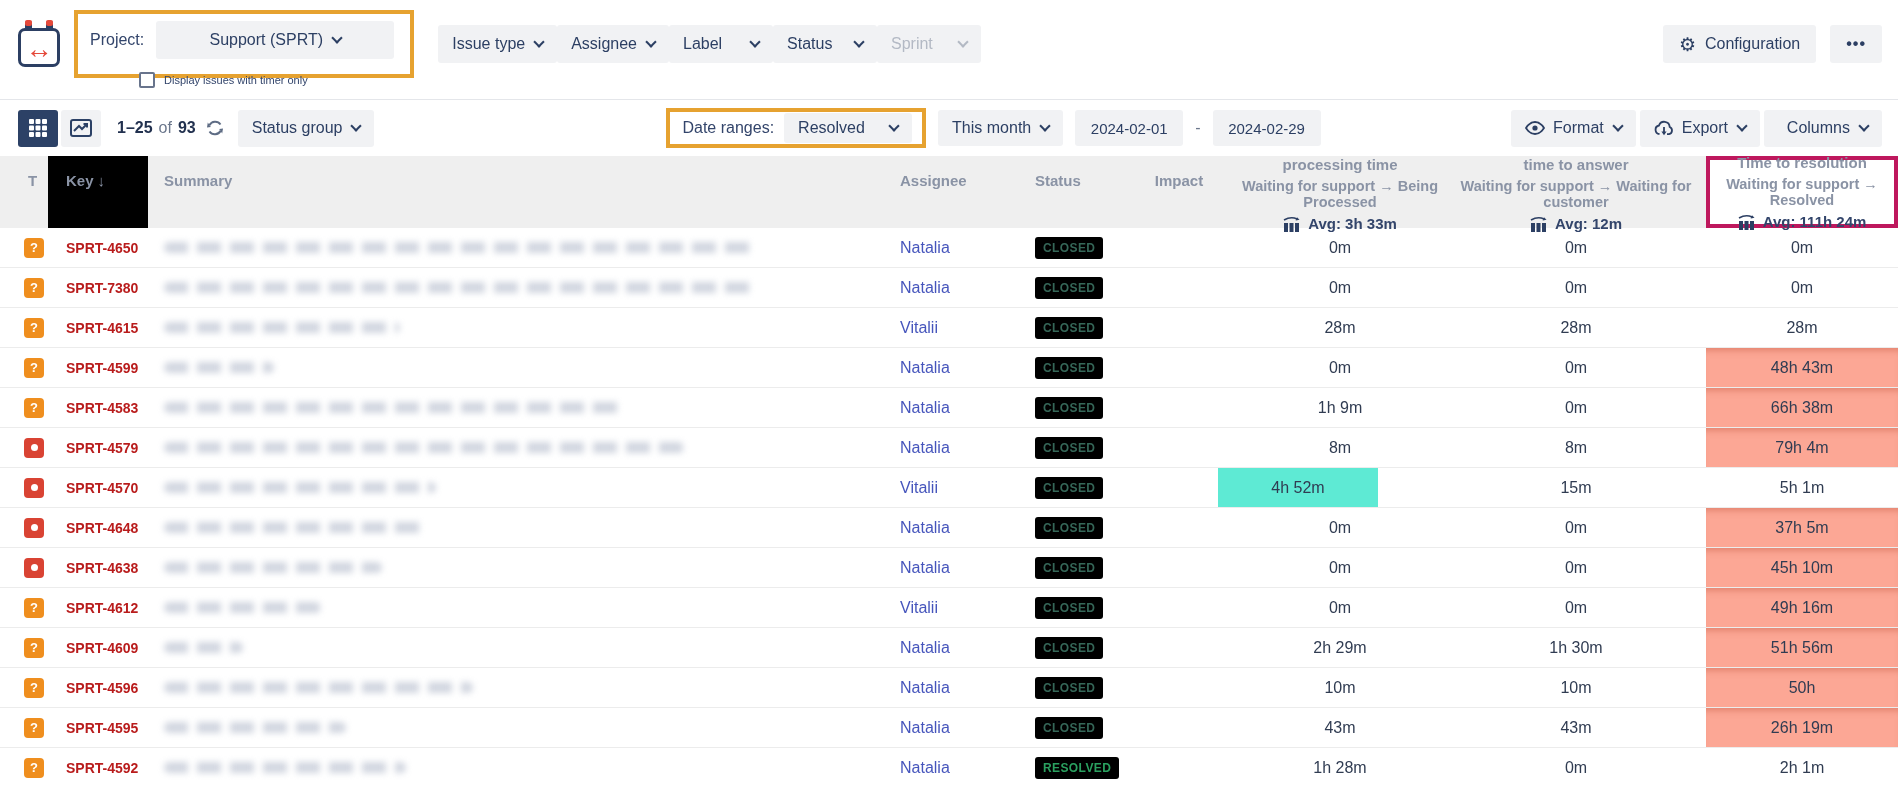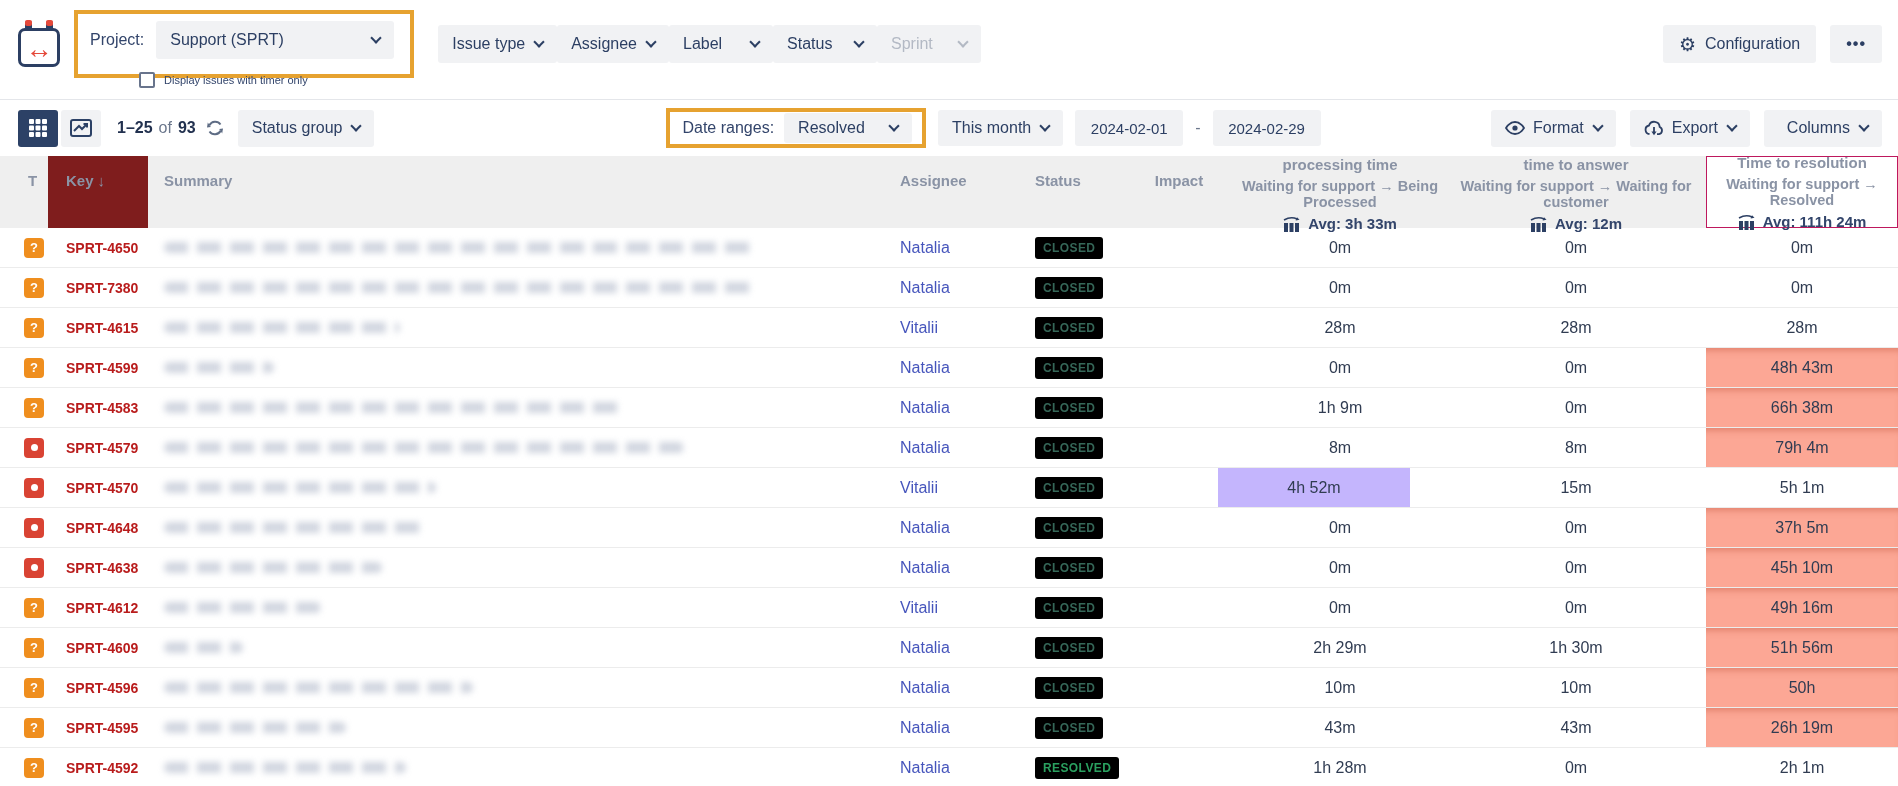--- a/index.html
+++ b/index.html
@@ -21,21 +21,21 @@
   .logo-arrow { color:#e5493a; font-size:27px; font-weight:bold; line-height:1; margin-top:3px; }
   .logo-pin { position:absolute; top:0; width:7px; height:14px; background:#2c3f63; border-radius:2px; }
   .logo-pin::before { content:""; position:absolute; top:-1px; left:0; width:7px; height:6px; background:#e5493a; border-radius:2px; }
   .pin-l { left:7px; } .pin-r { right:7px; }
 
   .hl-box { border:4px solid #e6a230; background:#fff; }
   .project-box { display:flex; align-items:center; height:68px; padding:0 16px 8px 12px; gap:12px; margin-right:24px; }
   .project-label { font-size:16px; color:#33456b; }
   .dd { background:#f1f2f4; border:none; border-radius:3px; height:38px; display:flex; align-items:center;
     justify-content:space-between; padding:0 14px; font-size:16px; color:#2c3f63; font-family:inherit; cursor:pointer; }
-  .project-dd { width:238px; }
+  .project-dd { width:238px;justify-content:center; }
   .filters { display:flex; }
   .filters .dd { min-width:104px; }
   .dd.disabled { color:#b3b9c4; cursor:default; }
   .topbar-right { margin-left:auto; display:flex; gap:14px; align-items:center; }
   .btn { background:#f1f2f4; border:none; border-radius:3px; height:38px; display:flex; align-items:center;
     padding:0 16px; font-size:16px; color:#2c3f63; font-family:inherit; cursor:pointer; gap:9px; }
   .gear { font-size:19px; line-height:1; }
   .more-btn { font-weight:bold; letter-spacing:1px; }
 
   .timer-row { position:absolute; left:139px; top:72px; display:flex; align-items:center; gap:9px; }
@@ -52,38 +52,38 @@
   .pg-of { color:#6b778c; }
   .refresh { margin-left:4px; cursor:pointer; display:flex; }
   .toolbar-center { display:flex; align-items:center; gap:12px; margin-left:292px; }
   .date-box { display:flex; align-items:center; height:40px; padding:0 10px 0 12px; gap:10px; }
   .date-box .dd { height:30px; width:128px; }
   .date-label { font-size:16px; color:#33456b; white-space:nowrap; }
   .dd-month { height:36px; }
   .date-input { background:#f1f2f4; border:none; border-radius:3px; height:36px; width:108px; text-align:center;
     font-size:15px; color:#2c3f63; font-family:inherit; }
   .date-dash { color:#6b778c; }
-  .toolbar-right { margin-left:auto; display:flex; gap:14px; }
+  .toolbar-right { margin-left:auto; display:flex; gap:4px; }
 
   
   .tbl { width:1898px; }
   .thead { display:grid; grid-template-columns:48px 100px 1fr 125px 115px 110px 212px 260px 192px;
     height:72px; background:#efefef; }
   .th { font-size:15px; font-weight:bold; color:#8a93a5; padding-top:16px; }
   .th-t { padding-left:28px; }
-  .th-key { background:#7f1d1d; padding-left:18px; height:72px; display:flex; align-items:flex-start; gap:4px; padding-top:16px; cursor:pointer; }
+  .th-key { background:#000000; padding-left:18px; height:72px; display:flex; align-items:flex-start; gap:4px; padding-top:16px; cursor:pointer; }
   .sort-arrow { color:#8a93a5; font-size:15px; }
   .th-sum { padding-left:16px; }
   .th-assignee { padding-left:16px; }
   .th-status { padding-left:26px; }
   .th-impact { text-align:center; }
   .th-multi { display:flex; flex-direction:column; align-items:center; justify-content:center; gap:5px; padding:0; text-align:center; }
   .th-sub { font-size:14.5px; }
   .th-avg { display:flex; align-items:center; gap:7px; color:#33456b; font-size:15px; }
-  .th-resolution { border:1px solid #be185d; background:#fff; height:72px; }
+  .th-resolution { border:4px solid #be185d; background:#fff; height:72px; }
 
   .tr { display:grid; grid-template-columns:48px 100px 1fr 125px 115px 110px 212px 260px 192px;
     height:40px; border-bottom:1px solid #ececec; background:#fff; }
   .td { display:flex; align-items:center; font-size:16px; color:#303c52; }
   .td-t { padding-left:24px; }
   .type-icon { width:20px; height:20px; border-radius:4px; display:flex; align-items:center; justify-content:center;
     color:#fff; font-size:13px; font-weight:bold; flex:none; }
   .type-question { background:#ef8e1e; }
   .type-bug { background:#d94333; }
   .bug-dot { width:7px; height:7px; border-radius:50%; background:#fff; display:block; }
@@ -93,21 +93,21 @@
     background:repeating-linear-gradient(90deg,#c3c9d6 0 24px, rgba(195,201,214,0) 24px 33px); }
   .td-assignee { padding-left:16px; }
   .assignee-link { color:#4655bc; text-decoration:none; cursor:pointer; }
   .td-status { padding-left:26px; }
   .badge { background:#000000; border-radius:3px; padding:4px 8px; font-size:12px; font-weight:bold; letter-spacing:.4px; }
   .badge-closed { color:#356758; }
   .badge-resolved { color:#2aa05f; }
   .td-center { justify-content:center; }
   .cell-alert { background:#fca795; box-shadow:inset 0 7px 7px -5px rgba(196,86,62,.5); }
   .td-proc { position:relative; }
-  .proc-highlight { position:absolute; left:-16px; top:0; bottom:0; width:192px; background:#c4b5fd;
+  .proc-highlight { position:absolute; left:-16px; top:0; bottom:0; width:160px; background:#5eead4;
     display:flex; align-items:center; justify-content:center; }
 </style>
 </head>
 <body>
 
 <div class="app">
 
   <header class="topbar">
     <div class="topbar-row">
       <div class="logo">

